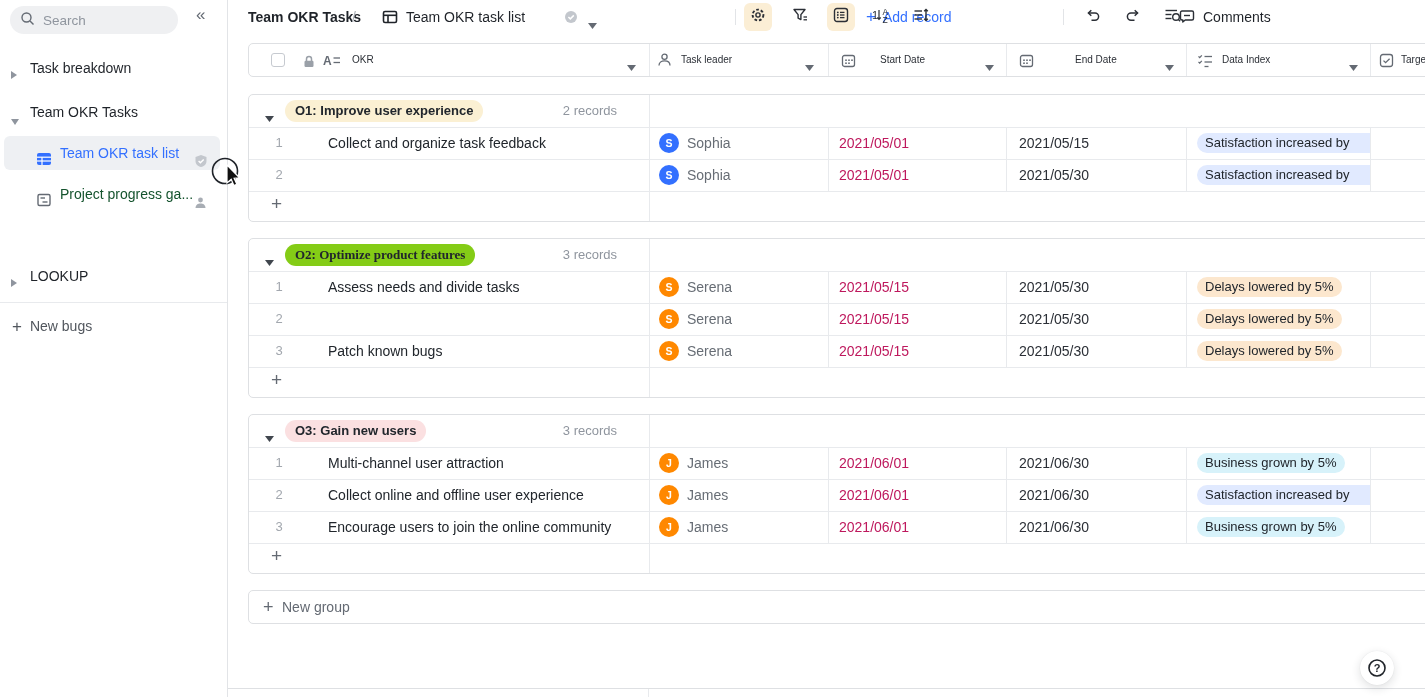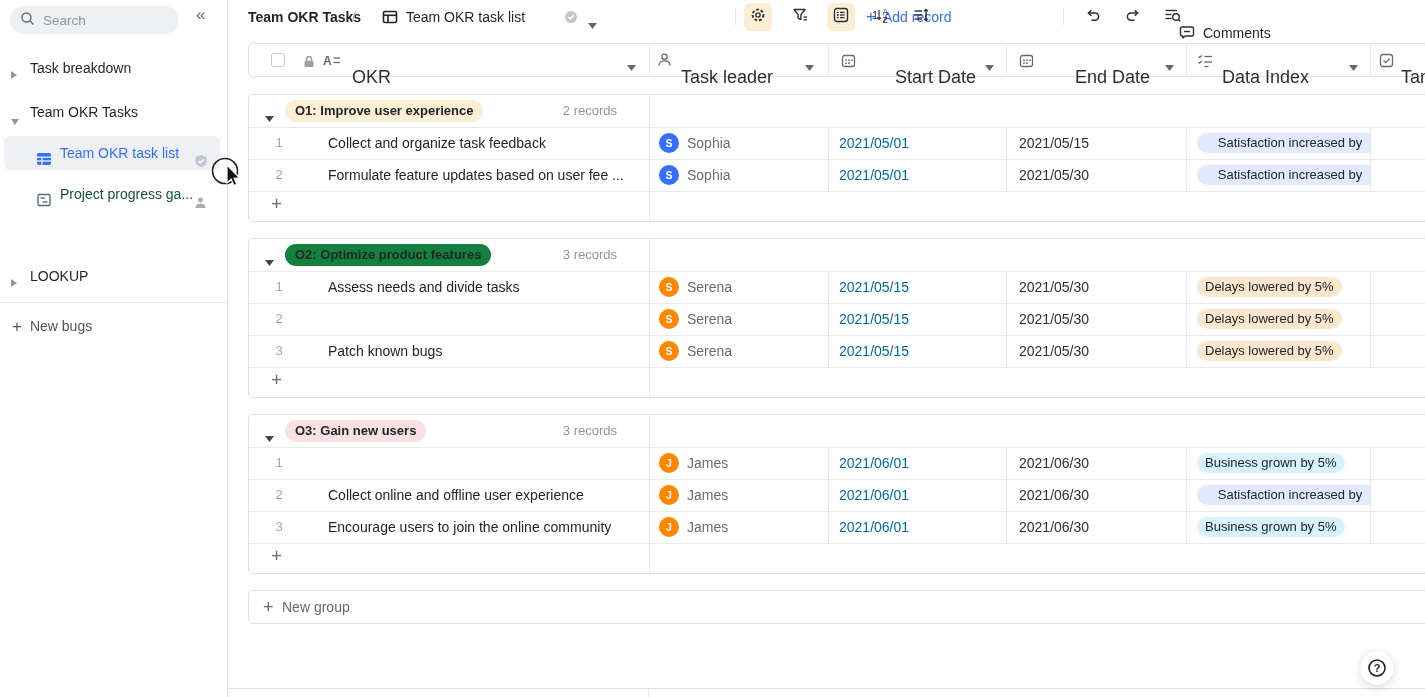--- a/index.html
+++ b/index.html
@@ -32,26 +32,26 @@
   #topbar { position:absolute; left:228px; top:0; width:1197px; height:34px; background:#fff; }
   .tb-text { position:absolute; top:0; height:34px; line-height:34px; font-size:14px; white-space:nowrap; }
   .tb-btn { position:absolute; top:3px; width:28px; height:28px; border-radius:6px; display:flex;
     align-items:center; justify-content:center; cursor:pointer; }
   .tb-btn.active { background:#FBEED5; }
   .tb-sep { position:absolute; top:9px; width:1px; height:16px; background:#E2E4E7; }
   .addrec { position:absolute; left:638px; top:3px; height:28px; display:flex; align-items:center; gap:7px;
     color:#3370FF; font-size:14px; cursor:pointer; }
   .addrec .p { font-size:17px; font-weight:400; }
   .comments-btn { position:absolute; left:951px; top:3px; height:28px; display:flex; align-items:center; gap:8px;
-    font-size:14px; color:#1F2329; cursor:pointer;margin-top:16px; }
+    font-size:14px; color:#1F2329; cursor:pointer; }
 
   
   .thead { position:absolute; left:248px; top:43px; width:1185px; height:34px; background:#fff;
     border:1px solid #DEE0E3; border-radius:5px 0 0 5px; }
-  .thead .lab { position:absolute; top:0; height:32px; line-height:32px; font-size:18px; color:#2B2F36; white-space:nowrap;margin-top:17px; }
+  .thead .lab { position:absolute; top:0; height:32px; line-height:32px; font-size:10px; color:#2B2F36; white-space:nowrap; }
   .hcheck { position:absolute; left:22px; top:9px; width:14px; height:14px; border:1.5px solid #C6CAD0;
     border-radius:3px; background:#fff; cursor:pointer; }
   .vline { position:absolute; top:0; bottom:0; width:1px; background:#E8EAED; }
   .hicon { position:absolute; top:9px; }
   .hcaret { position:absolute; top:13px; cursor:pointer; }
 
   
   .gblock { position:absolute; left:248px; width:1185px; background:#fff; border:1px solid #DEE0E3;
     border-radius:5px 0 0 5px; }
   .hline { position:absolute; left:0; right:0; height:1px; background:#E8EAED; }
@@ -60,26 +60,26 @@
   .gbadge { position:absolute; left:36px; top:5px; height:22px; line-height:22px; border-radius:11px;
     padding:0 10px; font-size:13px; font-weight:700; color:#21262C; white-space:nowrap; }
   .grecords { position:absolute; left:280px; width:88px; text-align:right; top:0; height:32px; line-height:32px;
     font-size:13px; color:#8F959E; }
   .g-row { position:absolute; left:0; right:0; height:32px; line-height:32px; font-size:14px; }
   .rnum { position:absolute; left:18px; width:24px; text-align:center; color:#A2A7AE; font-size:13px; }
   .rokr { position:absolute; left:79px; color:#21262C; white-space:nowrap; }
   .ravatar { position:absolute; left:410px; top:6px; width:20px; height:20px; border-radius:50%; color:#fff;
     font-size:10.5px; line-height:20px; text-align:center; font-weight:700; }
   .rname { position:absolute; left:438px; color:#676D75; }
-  .rstart { position:absolute; left:590px; color:#0369a1; }
+  .rstart { position:absolute; left:590px; color:#be185d; }
   .rend { position:absolute; left:770px; color:#2B2F36; }
   .rindex { position:absolute; left:948px; width:173px; height:32px; overflow:hidden; }
   .pill { display:inline-block; height:20px; line-height:20px; border-radius:10px; padding:0 8px;
     font-size:13px; color:#21262C; white-space:nowrap; margin-top:6px; vertical-align:top; }
-  .pill.wide { min-width:186px;text-align:center; }
+  .pill.wide { min-width:186px; }
   .g-add { position:absolute; left:0; right:0; bottom:0; height:32px; line-height:30px; cursor:pointer; }
   .g-add .plus { position:absolute; left:22px; font-size:19px; color:#646A73; }
 
   .newgroup { position:absolute; left:248px; top:590px; width:1185px; height:34px; border:1px solid #DEE0E3;
     border-radius:5px; line-height:32px; font-size:14px; color:#646A73; cursor:pointer; background:#fff; }
   .newgroup .plus { position:absolute; left:14px; font-size:18px; }
   .newgroup .lbl { position:absolute; left:33px; }
 
   
   .footer { position:absolute; left:228px; top:688px; width:1197px; height:9px; border-top:1px solid #DEE0E3; background:#fff; }
@@ -330,21 +330,21 @@
         <rect x="1.5" y="2.5" width="12" height="11" rx="2" fill="none" stroke="#646A73" stroke-width="1.3"></rect>
         <g fill="#646A73">
           <circle cx="5" cy="7.2" r=".9"></circle>
           <circle cx="8" cy="7.2" r=".9"></circle>
           <circle cx="11" cy="7.2" r=".9"></circle>
           <circle cx="5" cy="10.2" r=".9"></circle>
           <circle cx="8" cy="10.2" r=".9"></circle>
         </g>
       </svg>
   </span>
-  <span class="lab" style="left:646px">Start Date</span>
+  <span class="lab" style="left:631px">Start Date</span>
   <span class="hcaret" style="left:736px"><svg width="9" height="6">
         <polygon points="0,0 9,0 4.5,6" fill="#646A73"></polygon>
       </svg></span>
 
   <div class="vline" style="left:757px"></div>
   <span class="hicon" style="left:770px">
     <svg width="15" height="15">
         <rect x="1.5" y="2.5" width="12" height="11" rx="2" fill="none" stroke="#646A73" stroke-width="1.3"></rect>
         <g fill="#646A73">
           <circle cx="5" cy="7.2" r=".9"></circle>
@@ -408,38 +408,37 @@
     <span class="rnum">1</span>
     <span class="rokr">Collect and organize task feedback</span>
     <span class="ravatar" style="background: rgb(51, 112, 255);">S</span>
     <span class="rname">Sophia</span>
     <span class="rstart">2021/05/01</span>
     <span class="rend">2021/05/15</span>
     <span class="rindex"><span class="pill wide" style="background: rgb(225, 234, 255);">Satisfaction increased by</span></span>
   </div>
   <div class="g-row" style="top:64px">
     <span class="rnum">2</span>
-    <span class="rokr">Formulate feature updates based on user fee ...</span>
     <span class="ravatar" style="background: rgb(51, 112, 255);">S</span>
     <span class="rname">Sophia</span>
     <span class="rstart">2021/05/01</span>
     <span class="rend">2021/05/30</span>
     <span class="rindex"><span class="pill wide" style="background: rgb(225, 234, 255);">Satisfaction increased by</span></span>
   </div>
   <div class="g-add">
       <span class="plus">+</span>
     </div>
 </div>
 
 <div class="gblock" style="top:238px;height:160px">
   <div class="g-head">
     <span class="gcaret"><svg width="9" height="6">
           <polygon points="0,0 9,0 4.5,6" fill="#41464E"></polygon>
         </svg></span>
-    <span class="gbadge" style="background: #15803d;">O2: Optimize product features</span>
+    <span class="gbadge" style="background: #84cc16; font-family: Liberation Serif, serif;">O2: Optimize product features</span>
     <span class="grecords">3 records</span>
   </div>
   <div class="hline" style="top:32px"></div>
   <div class="hline" style="top:64px"></div>
   <div class="hline" style="top:96px"></div>
   <div class="hline" style="top:128px"></div>
   <div class="vline" style="left:400px"></div>
   <div class="vline" style="left:579px;top:32px;height:96px;bottom:auto"></div>
   <div class="vline" style="left:757px;top:32px;height:96px;bottom:auto"></div>
   <div class="vline" style="left:937px;top:32px;height:96px;bottom:auto"></div>
@@ -489,20 +488,21 @@
   <div class="hline" style="top:96px"></div>
   <div class="hline" style="top:128px"></div>
   <div class="vline" style="left:400px"></div>
   <div class="vline" style="left:579px;top:32px;height:96px;bottom:auto"></div>
   <div class="vline" style="left:757px;top:32px;height:96px;bottom:auto"></div>
   <div class="vline" style="left:937px;top:32px;height:96px;bottom:auto"></div>
   <div class="vline" style="left:1121px;top:32px;height:96px;bottom:auto"></div>
 
   <div class="g-row" style="top:32px">
     <span class="rnum">1</span>
+    <span class="rokr">Multi-channel user attraction</span>
     <span class="ravatar" style="background: rgb(255, 136, 0);">J</span>
     <span class="rname">James</span>
     <span class="rstart">2021/06/01</span>
     <span class="rend">2021/06/30</span>
     <span class="rindex"><span class="pill" style="background: rgb(215, 242, 250);">Business grown by 5%</span></span>
   </div>
   <div class="g-row" style="top:64px">
     <span class="rnum">2</span>
     <span class="rokr">Collect online and offline user experience</span>
     <span class="ravatar" style="background: rgb(255, 136, 0);">J</span>

